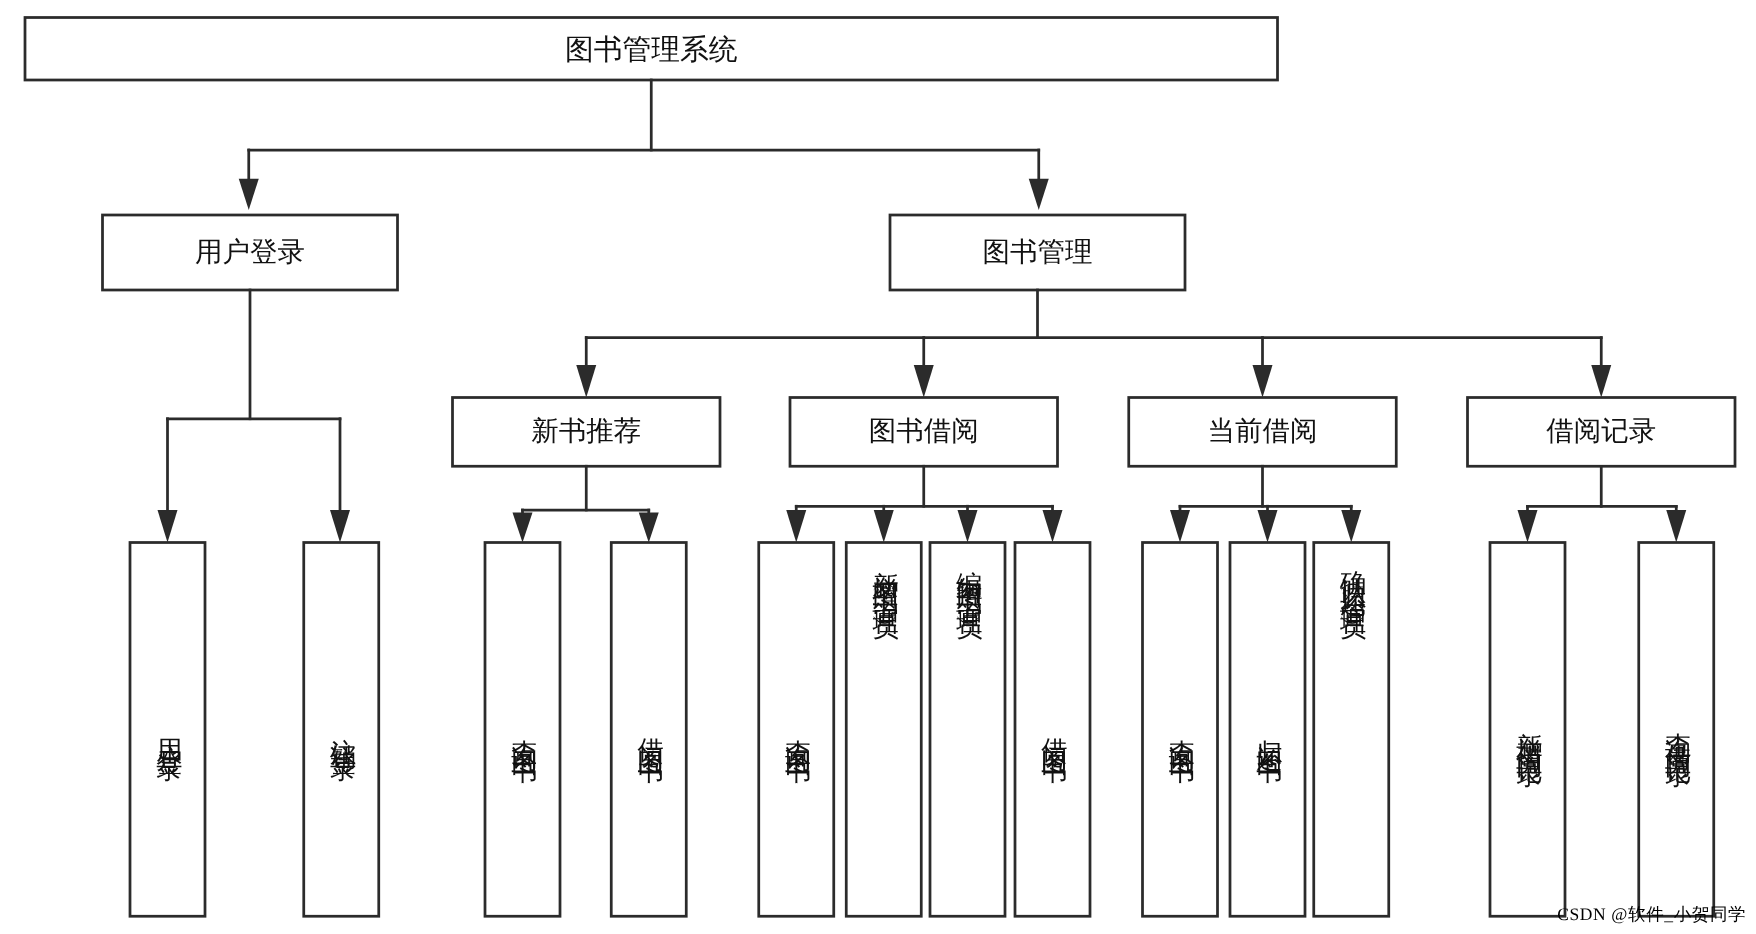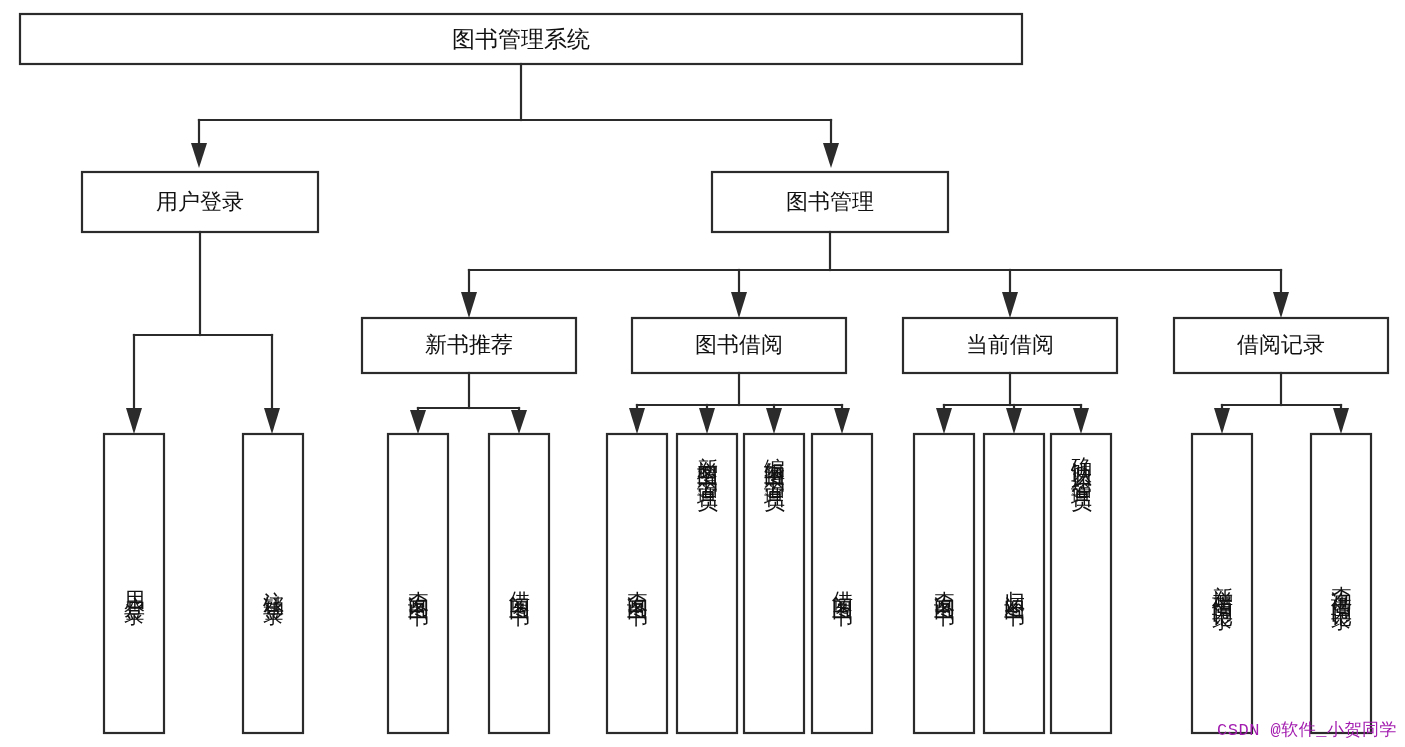--- a/index.html
+++ b/index.html
@@ -74,23 +74,23 @@
     font-size: 21px;
     line-height: 1.28;
     letter-spacing: 5px;
     color: #111111;
     white-space: nowrap;
   }
   .watermark {
     position: absolute;
     right: 8px;
     bottom: 6px;
-    font-family: Liberation Mono, monospace;
-    font-size: 17px;
-    color: #a21caf;
+    font-family: Liberation Serif, serif;
+    font-size: 14px;
+    color: #000000;
     letter-spacing: 0.5px;
     white-space: nowrap;
   }
 </style>
 </head>
 <body>
 
 <div id="diagram-root">
 
   <svg class="diagram-canvas" viewBox="0 0 1405 747" xmlns="http://www.w3.org/2000/svg">

